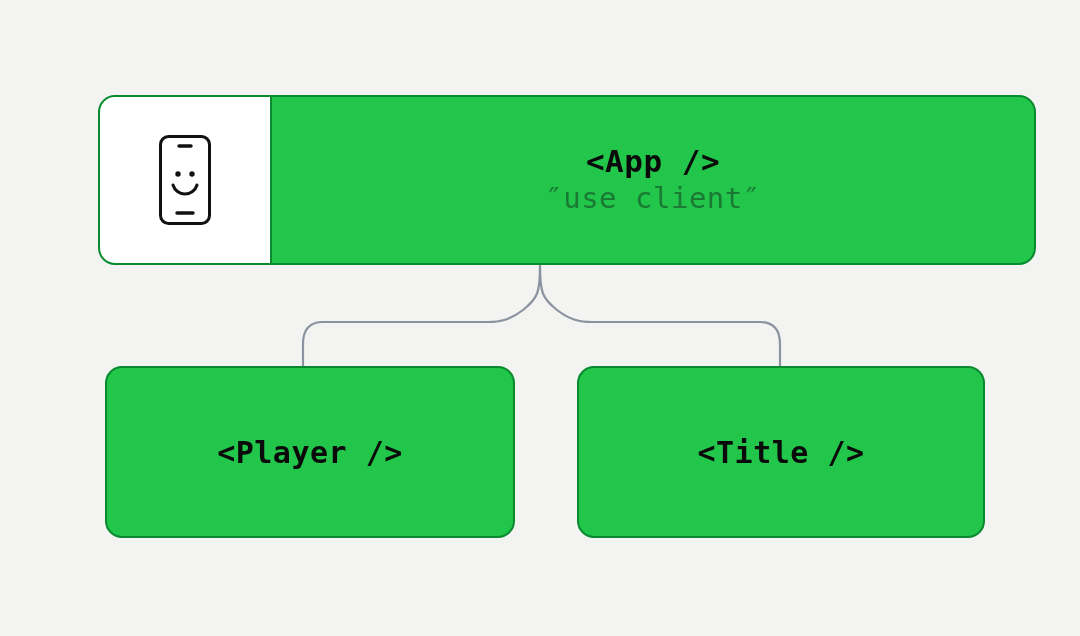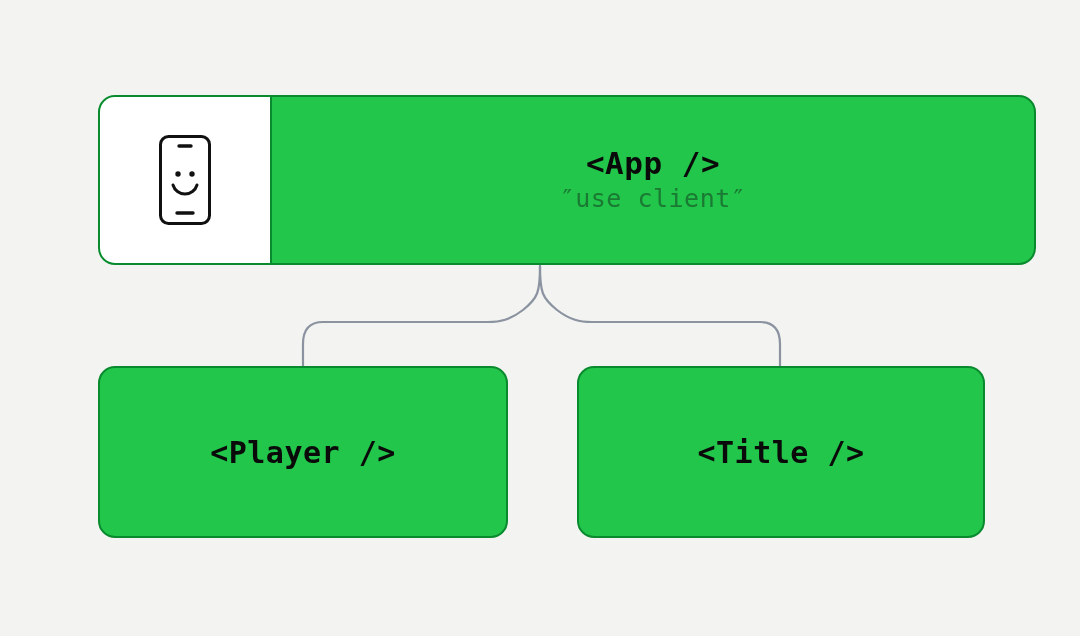--- a/index.html
+++ b/index.html
@@ -73,31 +73,31 @@
   }
   .root-title {
     font-size: 31px;
     font-weight: 700;
     color: #0a0a0a;
     letter-spacing: 0.5px;
     line-height: 1.15;
     white-space: pre;
   }
   .root-subtitle {
-    font-size: 25px;
+    font-size: 29px;
     font-weight: 400;
     color: #1a7a33;
     letter-spacing: 0.5px;
     line-height: 1.2;
     white-space: pre;
   }
 
   
   #child-node-0 {
-    left: 98px;
+    left: 105px;
     top: 366px;
     width: 410px;
     height: 172px;
   }
   #child-node-1 {
     left: 577px;
     top: 366px;
     width: 408px;
     height: 172px;
   }

